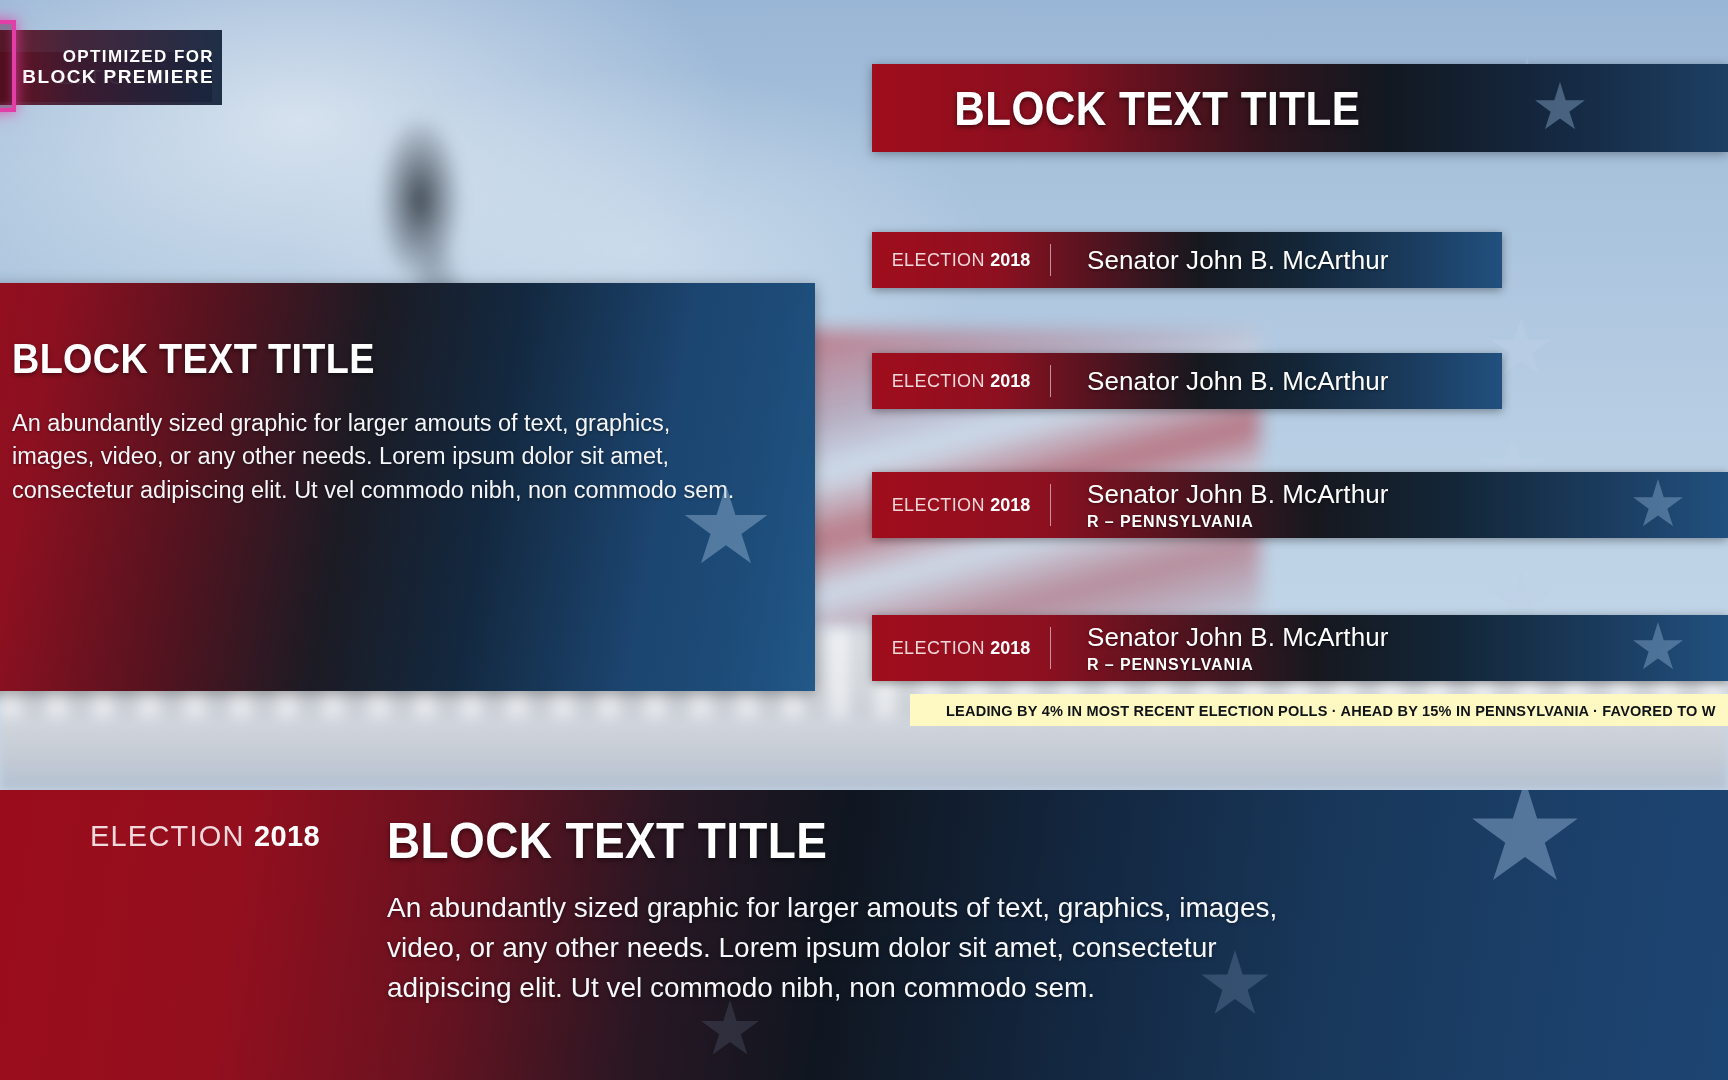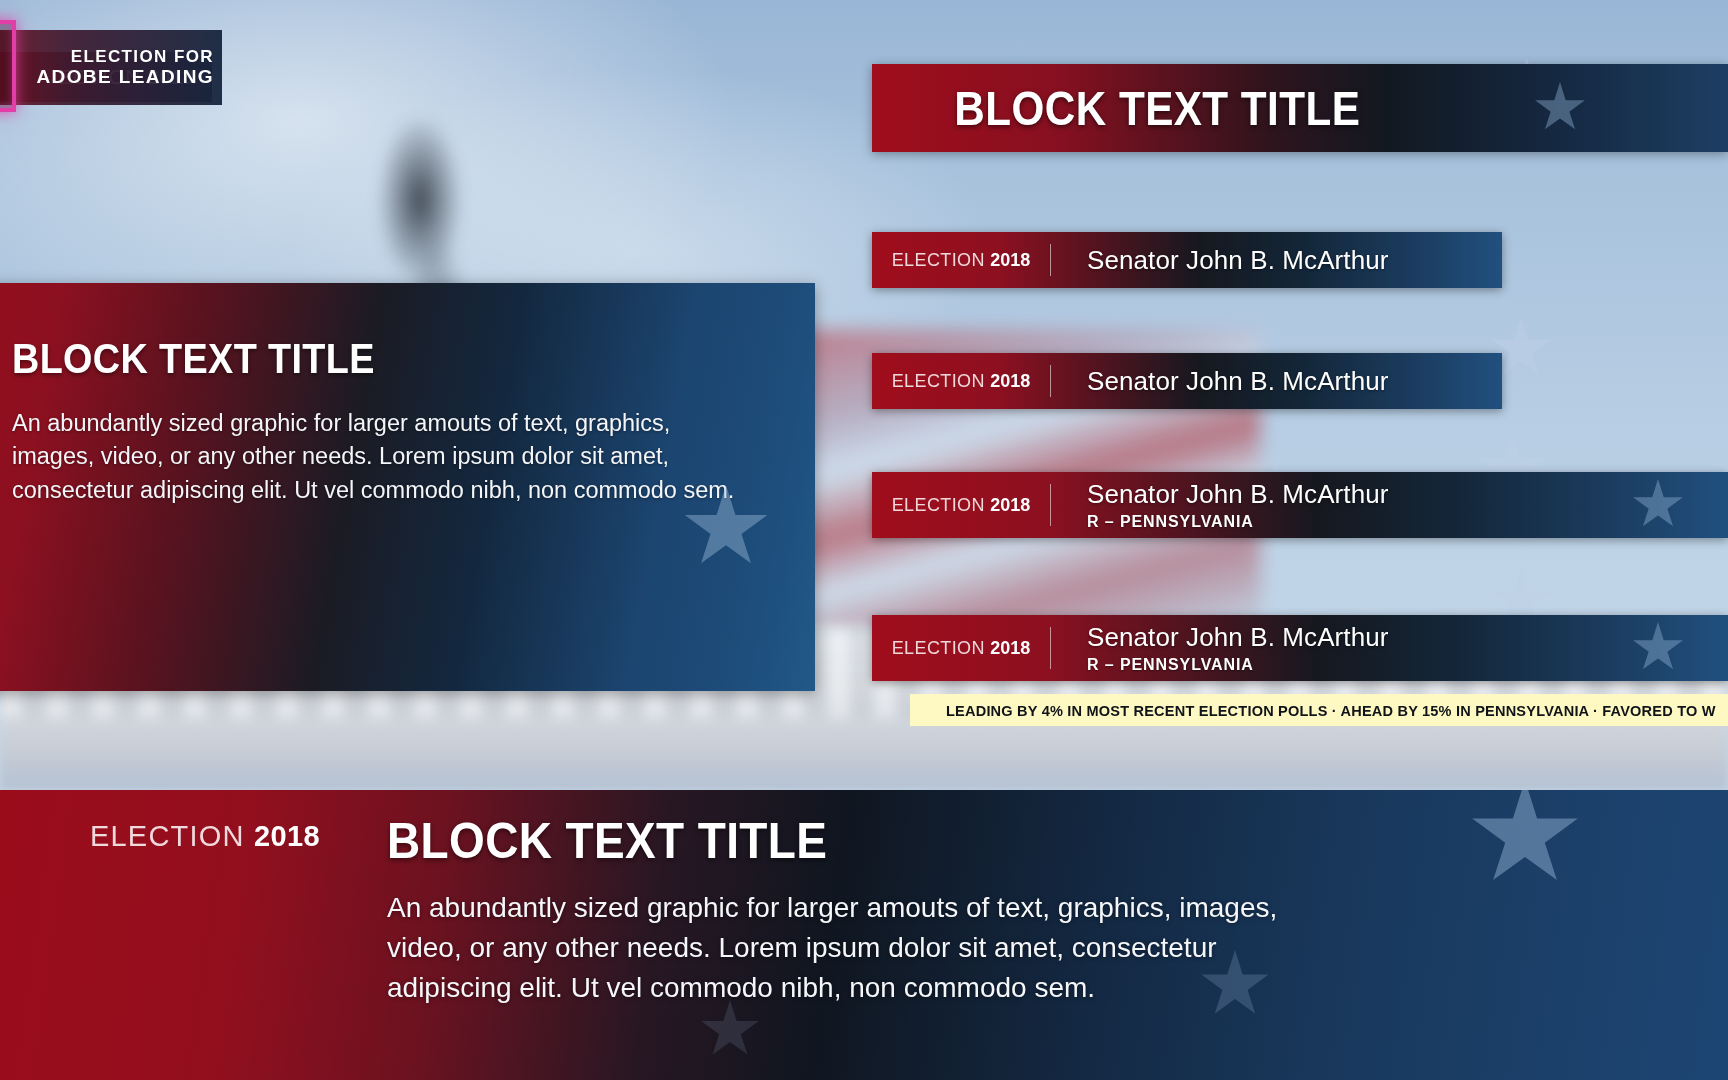--- a/index.html
+++ b/index.html
@@ -191,22 +191,22 @@
   <div class="bg-star red" style="left:160px;top:520px;width:60px;height:60px;"></div>
   <div class="bg-star red" style="left:290px;top:494px;width:44px;height:44px;"></div>
   <div class="bg-star red" style="left:612px;top:598px;width:74px;height:74px;"></div>
 </div>
 
 <div id="tl-strip">
   <span class="lbl"><span>ECTION </span><b>2018</b></span>
 </div>
 
 <div id="premiere-badge">
-  <div class="l1">ELECTION FOR</div>
-  <div class="l2">ADOBE LEADING</div>
+  <div class="l1">OPTIMIZED FOR</div>
+  <div class="l2">BLOCK PREMIERE</div>
 </div>
 <div id="premiere-frame"></div>
 
 <div id="title-bar">
   <div class="t">BLOCK TEXT TITLE</div>
   <div class="lt-star" style="right:142px;"></div>
 </div>
 
 <div id="left-box">
   <div class="lb-star"></div>

